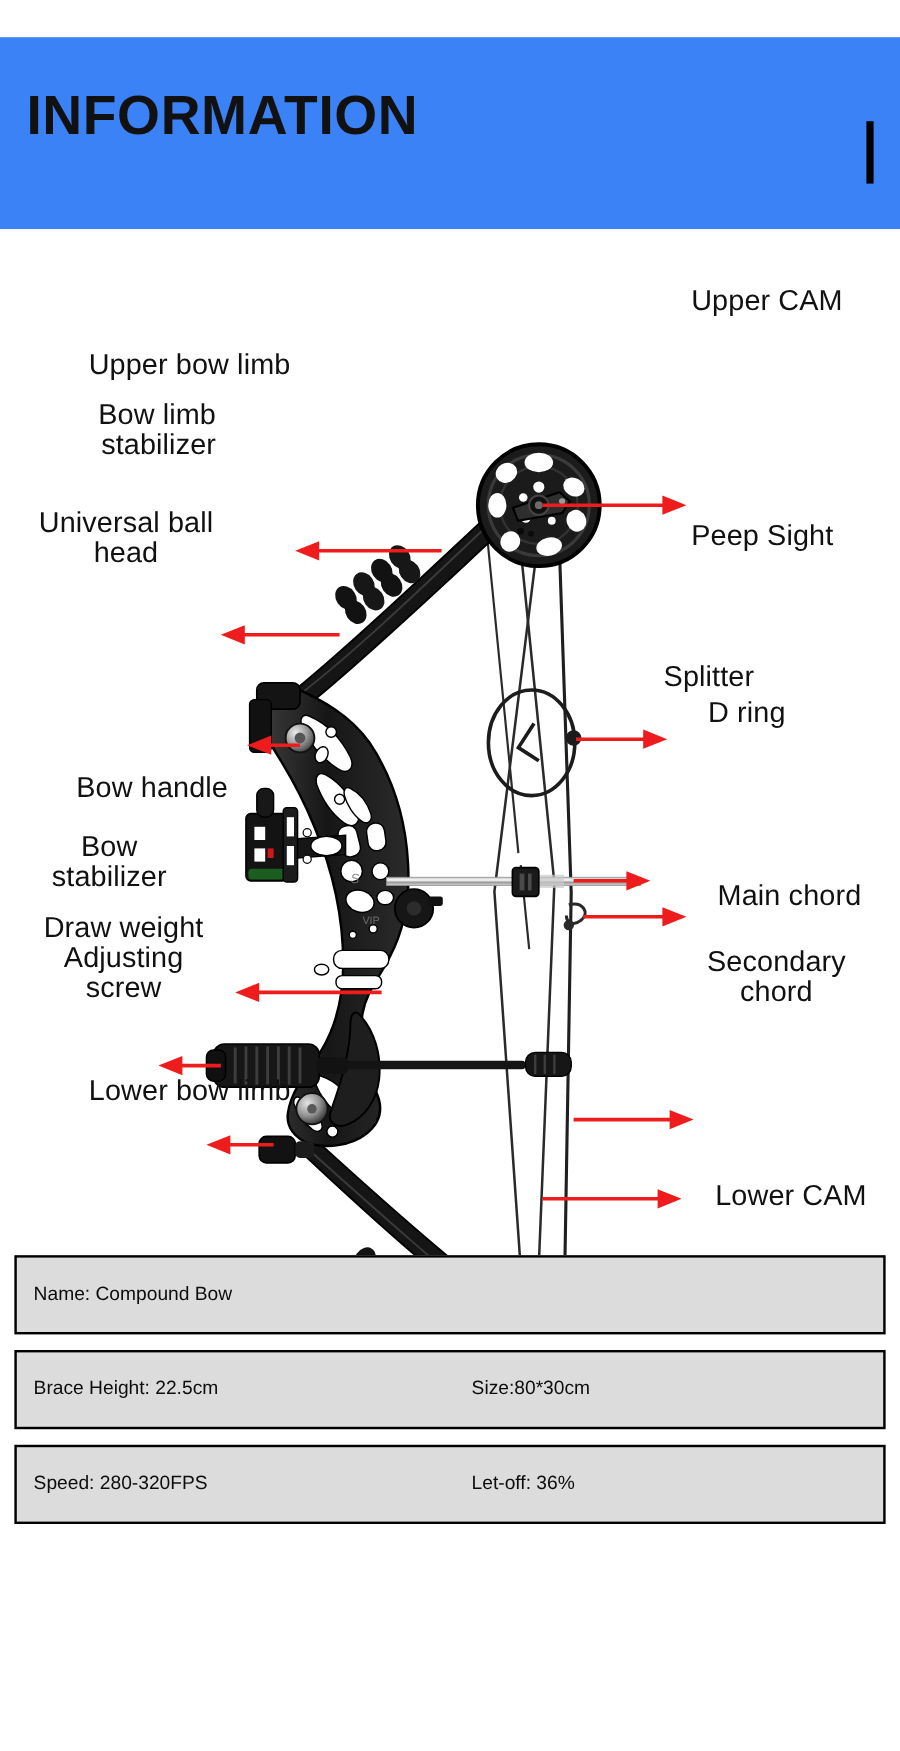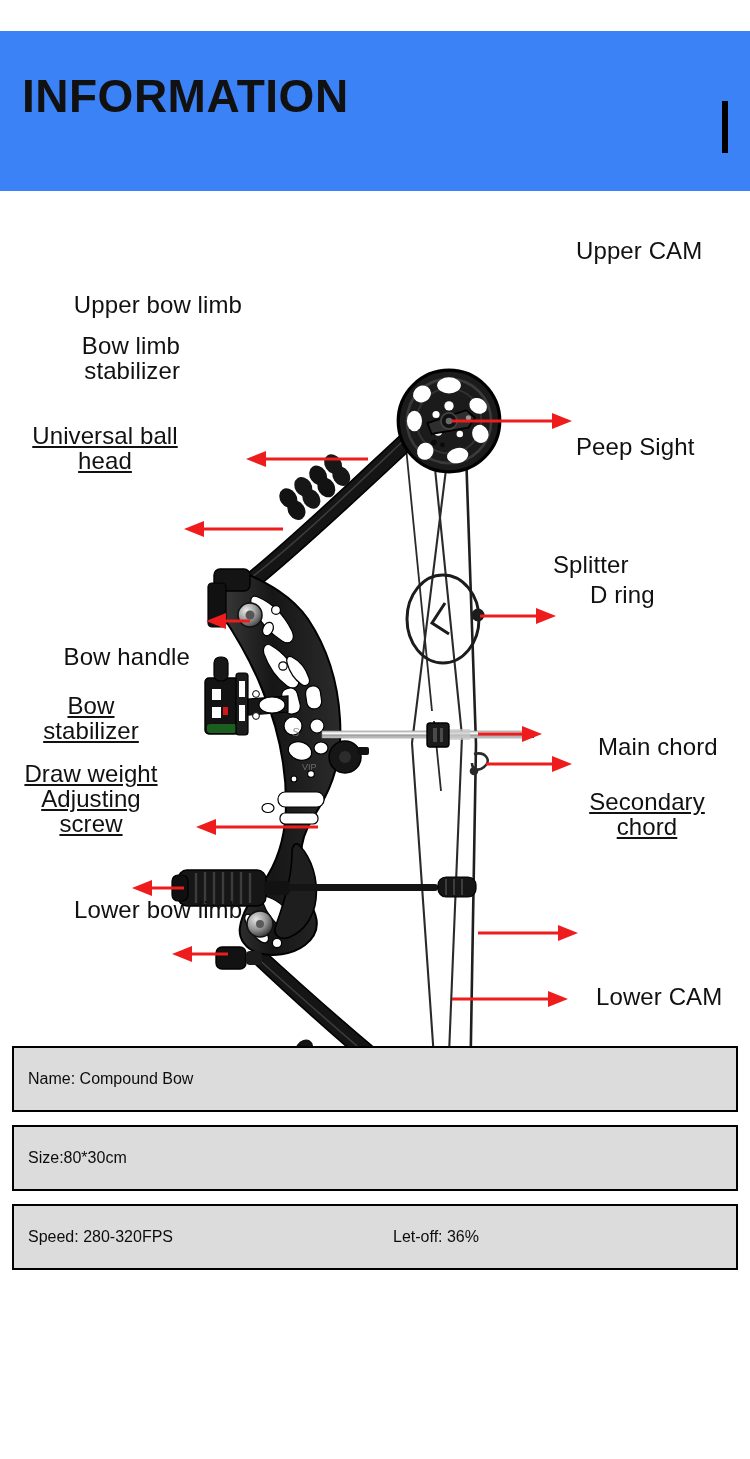--- a/index.html
+++ b/index.html
@@ -65,21 +65,21 @@
 
   .lbl {
     position: absolute;
     font-size: 24px;
     color: #111111;
     line-height: 25px;
     white-space: pre-line;
     letter-spacing: 0.1px;
   }
   .lbl.r { text-align: right; }
-  .lbl.c { text-align: center; text-decoration: underline; }
+  .lbl.c { text-align: center; }
   .lbl.l { text-align: left; }
 
   
   .spec-table {
     position: relative;
     width: 750px;
     padding: 0;
     box-sizing: border-box;
   }
   .spec-row {
@@ -436,41 +436,42 @@
 
   <div class="lbl l" style="left:553px; top:361px;">Splitter</div>
 
   <div class="lbl l" style="left:590px; top:391px;">D ring</div>
 
   <div class="lbl r" style="left:0px; top:453px; width:190px;">Bow handle</div>
 
   <div class="lbl c" style="left:36px; top:502px; width:110px;">Bow
 stabilizer</div>
 
-  <div class="lbl c" style="left:8px; top:570px; width:166px;">Draw weight
+  <div class="lbl c" style="left:20px; top:570px; width:166px;">Draw weight
 Adjusting screw</div>
 
   <div class="lbl l" style="left:598px; top:543px;">Main chord</div>
 
   <div class="lbl c" style="left:572px; top:598px; width:150px;">Secondary
 chord</div>
 
   <div class="lbl l" style="left:74px; top:706px;">Lower bow limb</div>
 
   <div class="lbl l" style="left:596px; top:793px;">Lower CAM</div>
 </div>
 
 <div class="spec-table">
 
   <div class="spec-row shaded">
     <div class="spec-cell full">Name: Compound  Bow</div>
   </div>
 
 
   <div class="spec-row shaded">
+    <div class="spec-cell c1">Brace Height: 22.5cm</div>
     <div class="spec-cell c2">Size:80*30cm</div>
   </div>
 
 
   <div class="spec-row shaded">
     <div class="spec-cell c1">Speed: 280-320FPS</div>
     <div class="spec-cell c2">Let-off: 36%</div>
   </div>
 
 </div>

